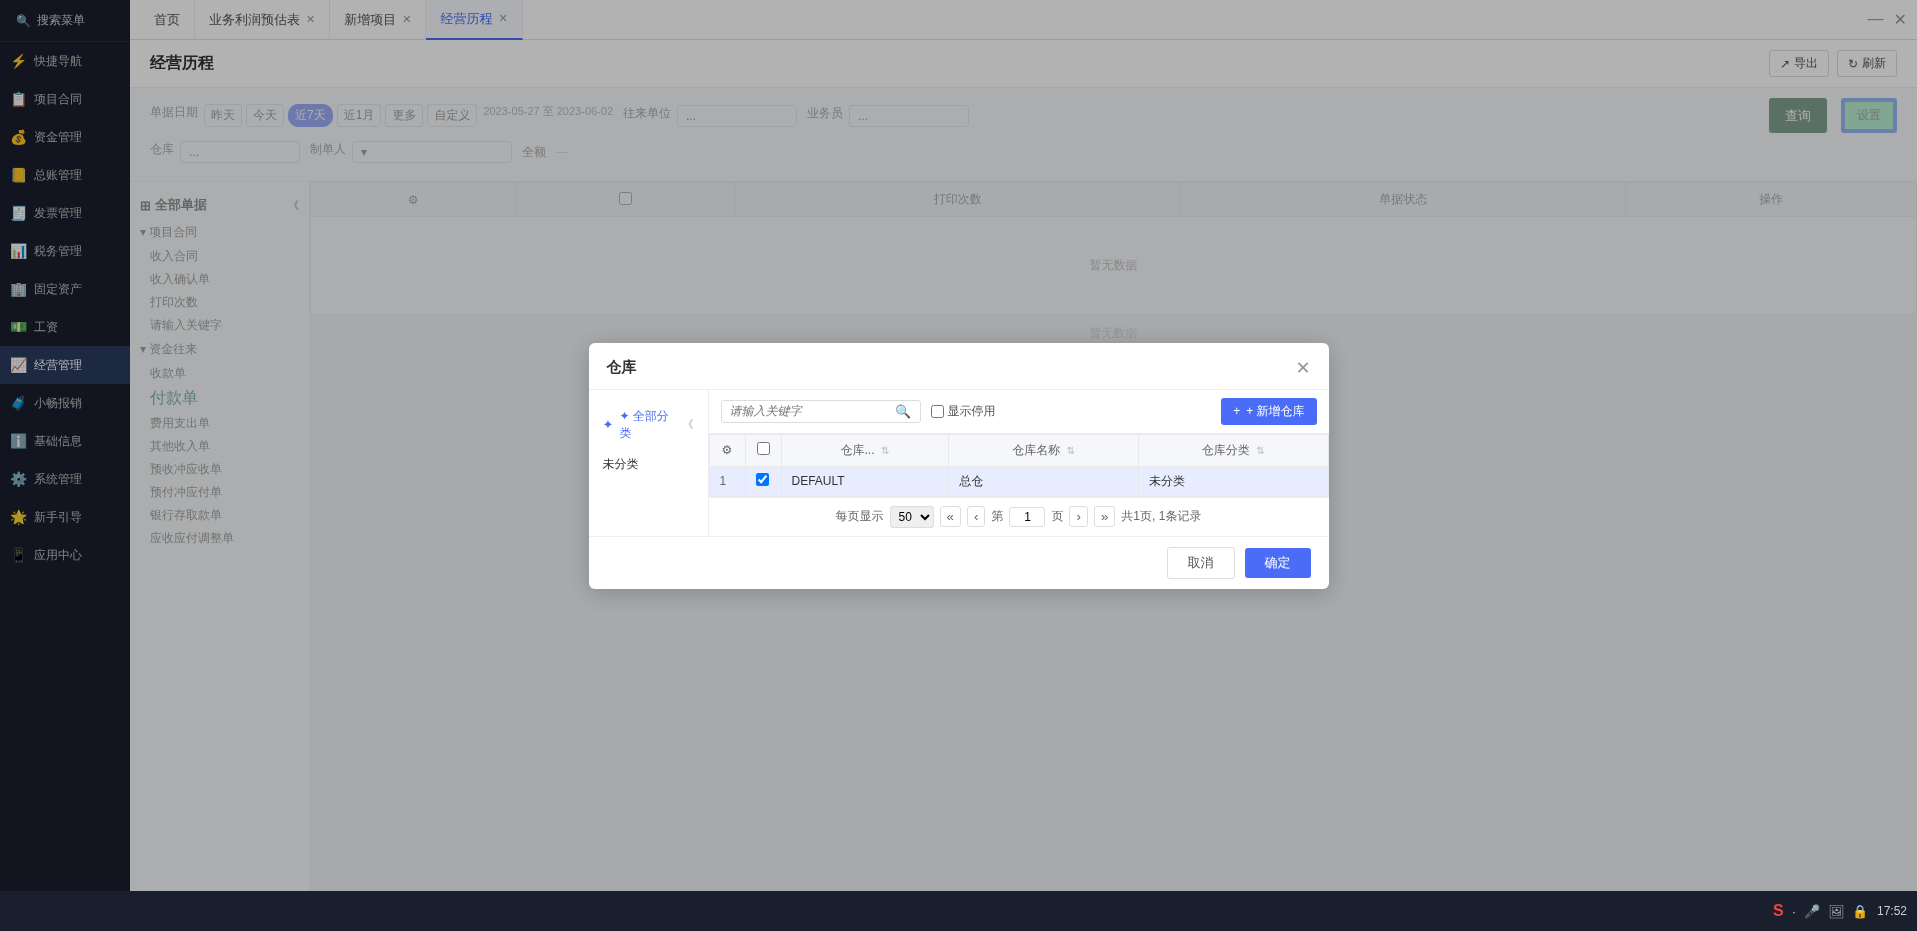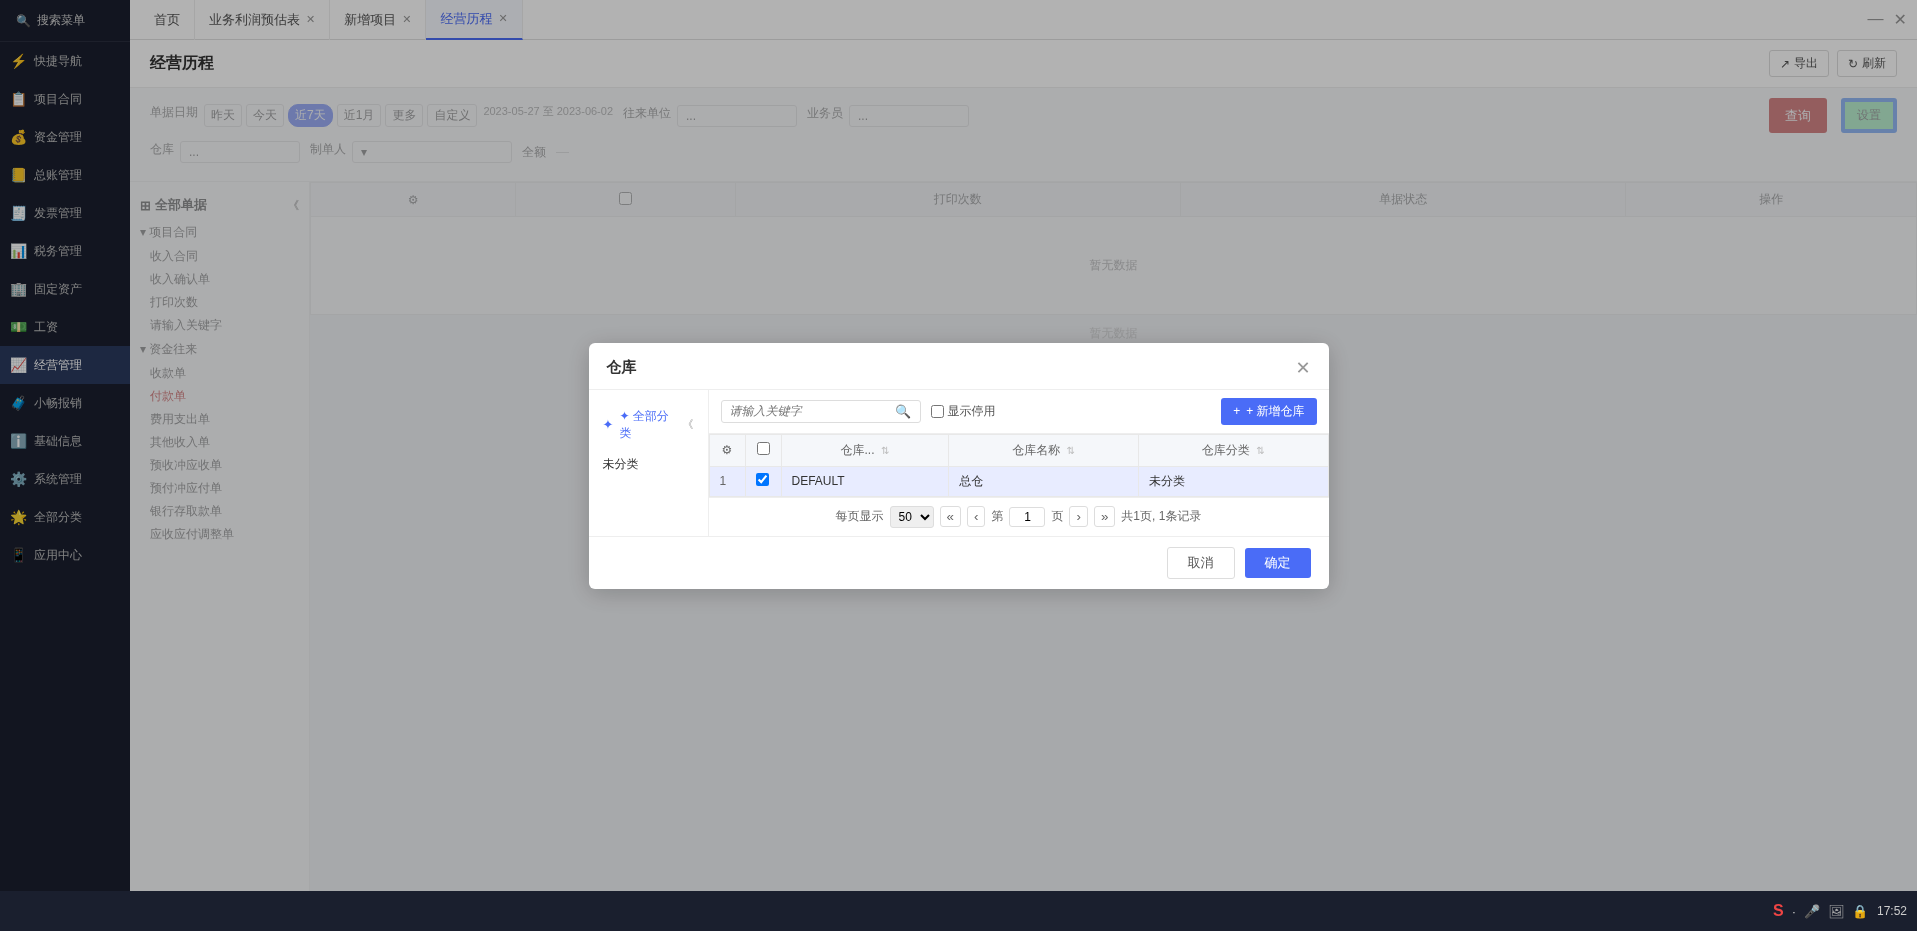--- a/index.html
+++ b/index.html
@@ -41,21 +41,21 @@
     
     .filter-area { background: #fff; padding: 10px 20px; border-bottom: 1px solid #eee; }
     .filter-row { display: flex; align-items: center; margin-bottom: 8px; flex-wrap: wrap; gap: 10px; }
     .filter-item { display: flex; gap: 6px; }
     .filter-label { color: #666; font-size: 12px; }
     .date-btns { display: flex; gap: 4px; }
     .date-btn { padding: 2px 6px; border: 1px solid #ddd; background: #fff; color: #555; border-radius: 3px; cursor: pointer; font-size: 12px; }
     .date-btn.active { background: #4a6cf7; color: #fff; border-color: #4a6cf7; border-radius: 10px; }
     .date-range { color: #888; font-size: 11px; }
     .filter-select { border: 1px solid #ddd; padding: 3px 8px; border-radius: 3px; color: #555; font-size: 12px; min-width: 120px; display: flex; align-items: center; justify-content: space-between; cursor: pointer; }
-    .btn-query { background: #b91c1c; color: #fff; padding: 5px 16px; border: none; border-radius: 3px; cursor: pointer; font-size: 13px; }
+    .btn-query { background: #14532d; color: #fff; padding: 5px 16px; border: none; border-radius: 3px; cursor: pointer; font-size: 13px; }
     .btn-settings { background: #86efac; border: 4px solid #3b82f6; color: #555; padding: 5px 12px; border-radius: 3px; cursor: pointer; font-size: 12px; }
 
     
     .table-area { flex: 1; overflow: auto; padding: 0 0 30px 0; background: #f0f2f5; }
     .data-table { width: 100%; border-collapse: collapse; background: #fff; }
     .data-table th { background: #f5f7fa; border: 1px solid #e8e8e8; padding: 8px 10px; font-size: 12px; color: #666; font-weight: normal; white-space: nowrap; }
     .data-table td { border: 1px solid #e8e8e8; padding: 6px 10px; font-size: 12px; color: #333; }
 
     
     .bottom-bar { background: #fff; border-top: 1px solid #eee; padding: 6px 20px; display: flex; align-items: center; justify-content: flex-end; gap: 8px; font-size: 12px; color: #666; }
@@ -170,21 +170,21 @@
     <div class="sidebar-item">
       <span class="icon">ℹ️</span>
       <label>基础信息</label>
     </div>
     <div class="sidebar-item">
       <span class="icon">⚙️</span>
       <label>系统管理</label>
     </div>
     <div class="sidebar-item">
       <span class="icon">🌟</span>
-      <label>全部分类</label>
+      <label>新手引导</label>
     </div>
     <div class="sidebar-item">
       <span class="icon">📱</span>
       <label>应用中心</label>
     </div>
     <div class="sidebar-bottom">
       <span class="gear">⚙</span>
       <span class="arrow">◀</span>
     </div>
   </div>
@@ -290,21 +290,21 @@
           ▾ <span>项目合同</span>
         </div>
         <div style="padding: 3px 20px; font-size: 12px; color: #555; cursor: pointer;">收入合同</div>
         <div style="padding: 3px 20px; font-size: 12px; color: #555; cursor: pointer;">收入确认单</div>
         <div style="padding: 3px 20px; font-size: 12px; color: #555; cursor: pointer;">打印次数</div>
         <div style="padding: 3px 20px; font-size: 12px; color: #555; cursor: pointer;">请输入关键字</div>
         <div style="padding: 4px 10px; font-size: 12px; color: #555; cursor: pointer;">
           ▾ <span>资金往来</span>
         </div>
         <div style="padding: 3px 20px; font-size: 12px; color: #555; cursor: pointer;">收款单</div>
-        <div style="padding: 3px 20px; font-size: 12px; color: #b91c1c; cursor: pointer;">付款单</div>
+        <div style="padding: 3px 20px; font-size: 16px; color: #0f766e; cursor: pointer;">付款单</div>
         <div style="padding: 3px 20px; font-size: 12px; color: #555; cursor: pointer;">费用支出单</div>
         <div style="padding: 3px 20px; font-size: 12px; color: #555; cursor: pointer;">其他收入单</div>
         <div style="padding: 3px 20px; font-size: 12px; color: #555; cursor: pointer;">预收冲应收单</div>
         <div style="padding: 3px 20px; font-size: 12px; color: #555; cursor: pointer;">预付冲应付单</div>
         <div style="padding: 3px 20px; font-size: 12px; color: #555; cursor: pointer;">银行存取款单</div>
         <div style="padding: 3px 20px; font-size: 12px; color: #555; cursor: pointer;">应收应付调整单</div>
       </div>
 
       <div class="table-area" style="flex: 1;">
         <table class="data-table">

